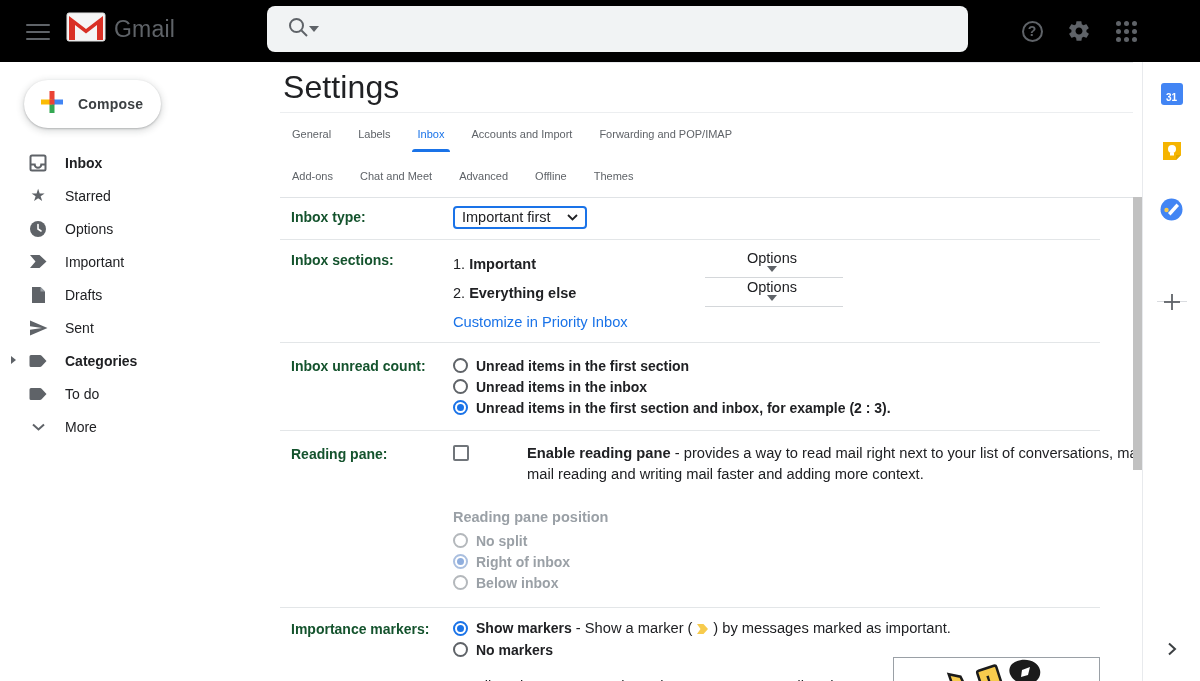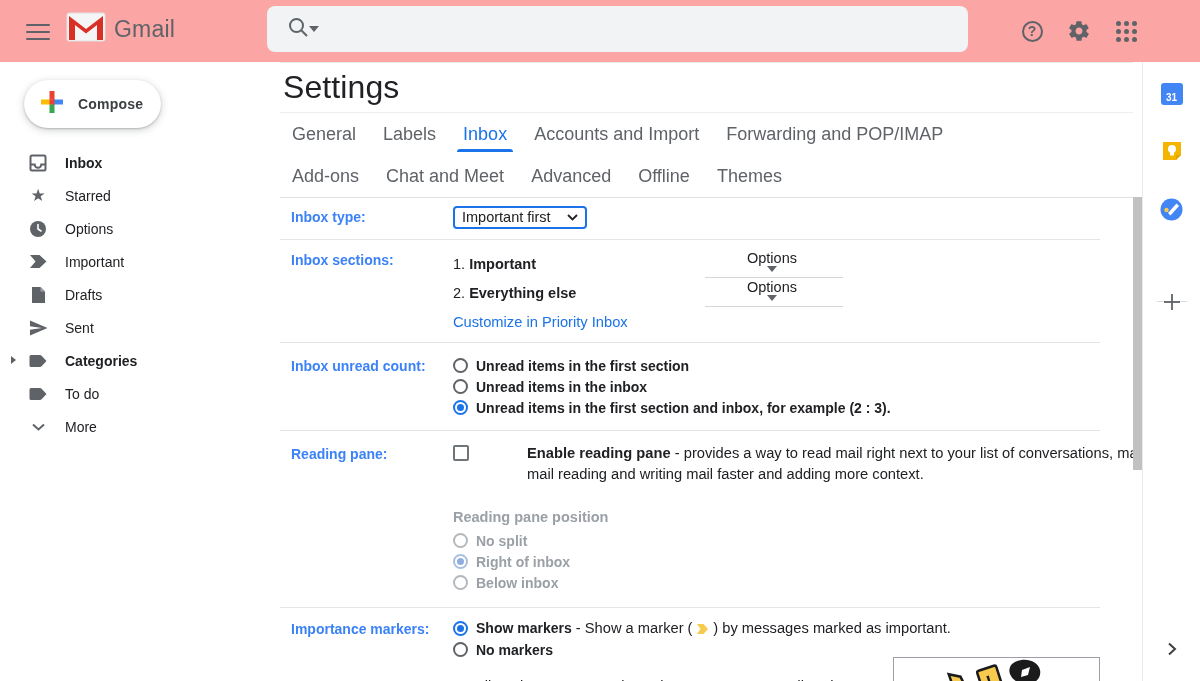--- a/index.html
+++ b/index.html
@@ -1,20 +1,20 @@
 <!DOCTYPE html>
 <html><head>
 <meta charset="utf-8">
 <style>
   * { margin:0; padding:0; box-sizing:border-box; }
   html,body { width:1200px; height:681px; overflow:hidden; background:#fff;
     font-family:"Liberation Sans","DejaVu Sans",sans-serif; color:#202124; }
 
   
-  .header { position:absolute; top:0; left:0; width:1200px; height:62px; background:#fca5a5; z-index:5; }
+  .header { position:absolute; top:0; left:0; width:1200px; height:62px; background:#000000; z-index:5; }
   .hamburger { position:absolute; left:24px; top:19px; width:28px; height:24px; cursor:pointer; }
   .hamburger span { display:block; height:2.5px; background:#5f6368; margin:4.5px 2px; border-radius:1px; }
   .logo { position:absolute; left:66px; top:12px; display:flex; align-items:center; }
   .logo-text { font-size:23px; color:#5f6368; margin-left:8px; letter-spacing:.2px; }
   .searchbar { position:absolute; left:267px; top:6px; width:701px; height:46px;
     background:#f1f3f4; border-radius:8px; display:flex; align-items:center; }
   .searchbar input { border:none; outline:none; background:transparent; font-size:16px;
     color:#202124; flex:1; margin-left:14px; font-family:inherit; }
   .searchbar input::placeholder { color:#5f6368; opacity:1; }
   .search-ico { margin-left:20px; }
@@ -41,29 +41,29 @@
     border-left:5px solid #5f6368; border-top:4px solid transparent; border-bottom:4px solid transparent; }
   .star-glyph { font-size:17px; color:#5f6368; line-height:1; }
 
   
   .main { position:absolute; left:280px; top:62px; width:853px; bottom:0; background:#fff; border-top:1px solid #e8eaed; }
   .title-row { height:50px; display:flex; align-items:center; padding-left:3px;
     border-bottom:1px solid #eceef0; }
   .page-title { font-size:32px; color:#202124; letter-spacing:.1px; }
   .tabs { border-bottom:1px solid #e0e3e6; padding-left:11px; }
   .tab-row { height:42px; display:flex; align-items:center; gap:25px; }
-  .tab { position:relative; font-size:18px; color:#5f6368; cursor:pointer; padding:0 1px; height:42px;
+  .tab { position:relative; font-size:11px; color:#5f6368; cursor:pointer; padding:0 1px; height:42px;
     display:flex; align-items:center; }
   .tab.active { color:#1a73e8; }
   .tab.active::after { content:""; position:absolute; left:-5px; right:-5px; bottom:3px; height:3px;
     background:#1a73e8; border-radius:3px 3px 0 0; }
 
   .settings-body { margin-right:33px; }
   .srow { display:flex; border-bottom:1px solid #e3e6e8; padding:10px 0 12px 11px; }
-  .srow-label { width:162px; flex-shrink:0; font-size:14px; font-weight:700; color:#3b82f6; padding-top:3px; }
+  .srow-label { width:162px; flex-shrink:0; font-size:14px; font-weight:700; color:#14532d; padding-top:3px; }
   .srow-content { flex:1; font-size:14px; }
 
   .select-box { display:inline-flex; align-items:center; gap:16px; border:2px solid #1a73e8;
     border-radius:4px; padding:1px 7px 2px 7px; font-size:14.5px; color:#202124; cursor:pointer; }
 
   .section-line { display:flex; align-items:center; height:29px; }
   .section-name { width:252px; font-size:14.5px; }
   .section-name b { font-weight:700; }
   .options-dd { width:138px; display:flex; align-items:center; justify-content:space-between;
     border-bottom:1px solid #d4d7da; padding:0 6px 5px 2px; cursor:pointer; font-size:14.5px; color:#202124;flex-direction:column; }

